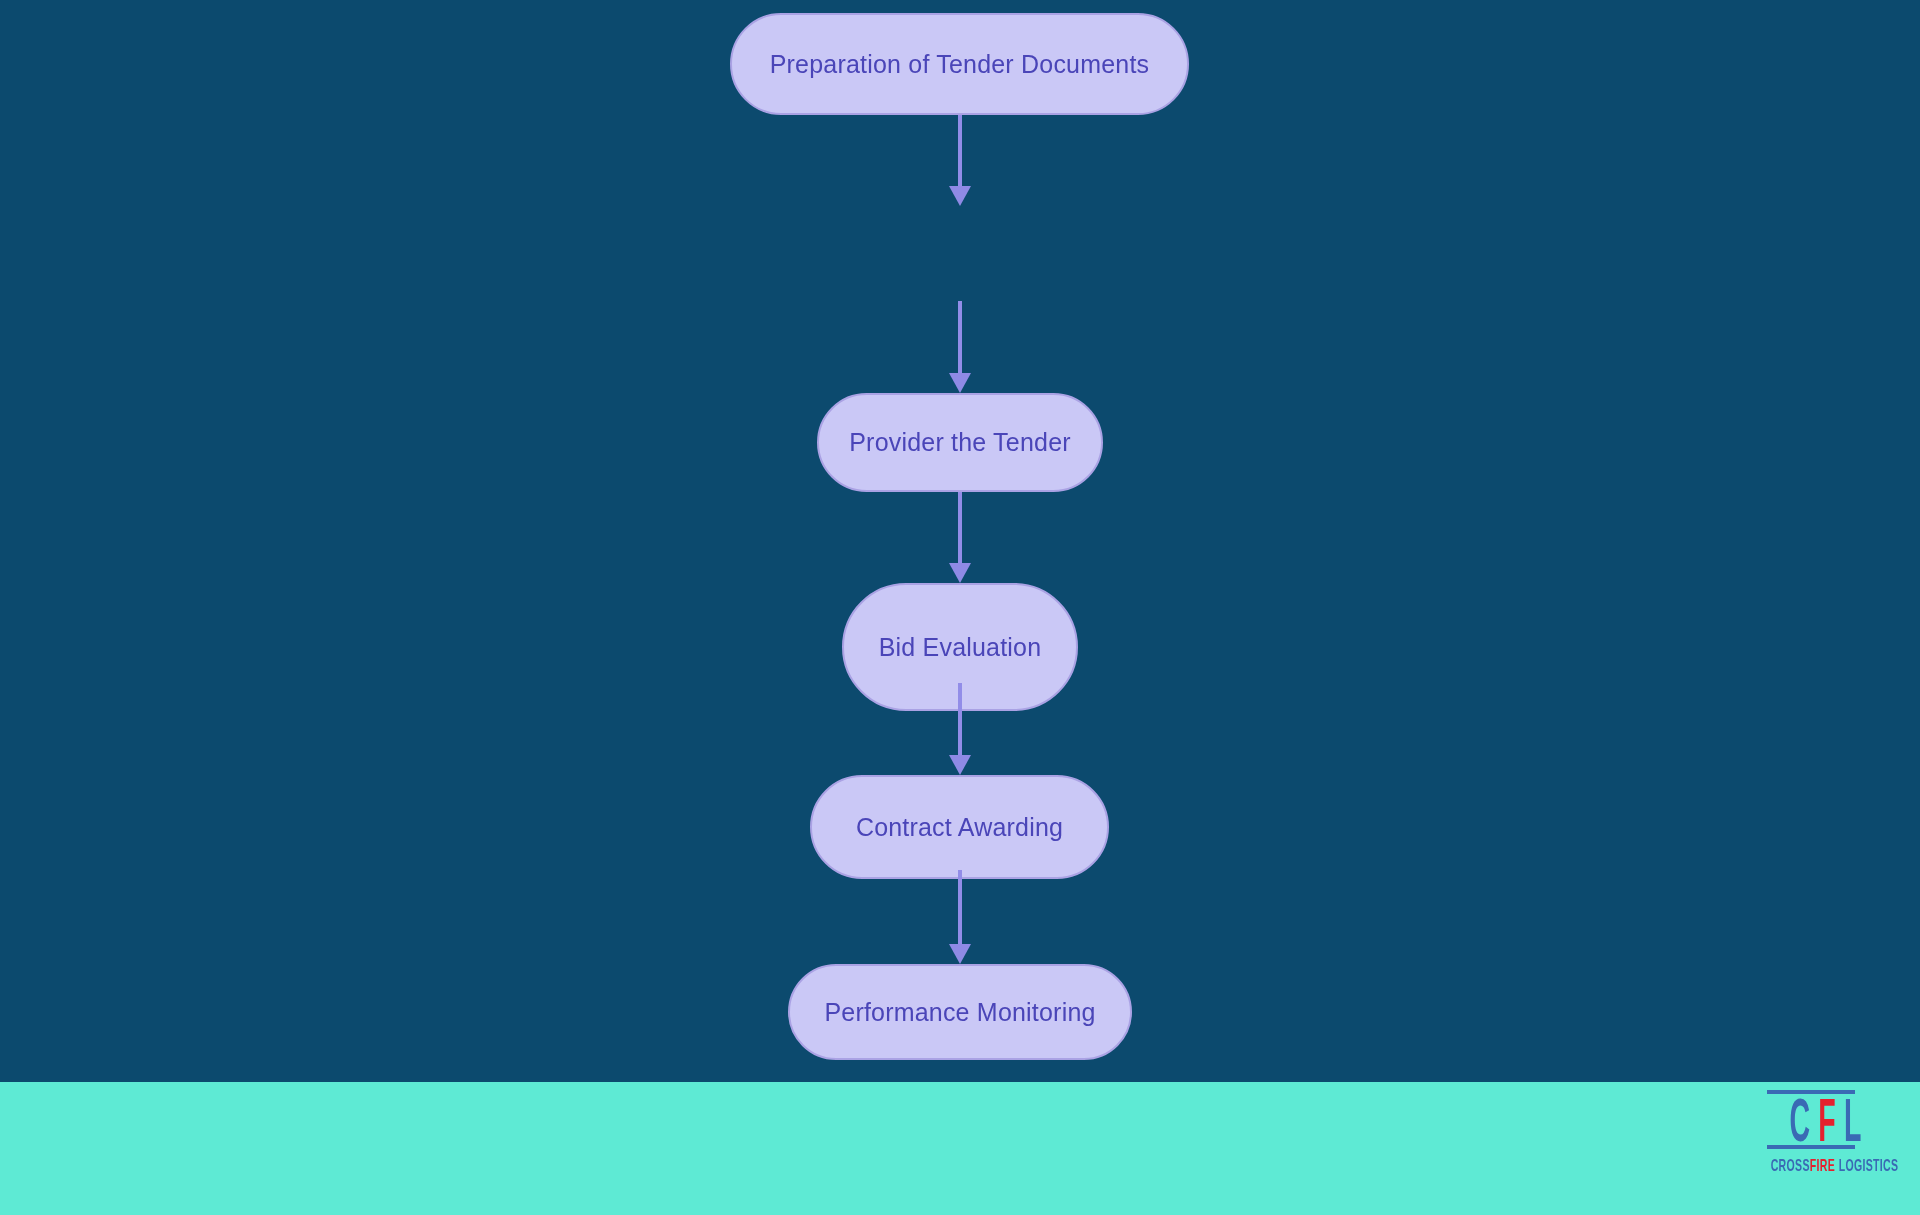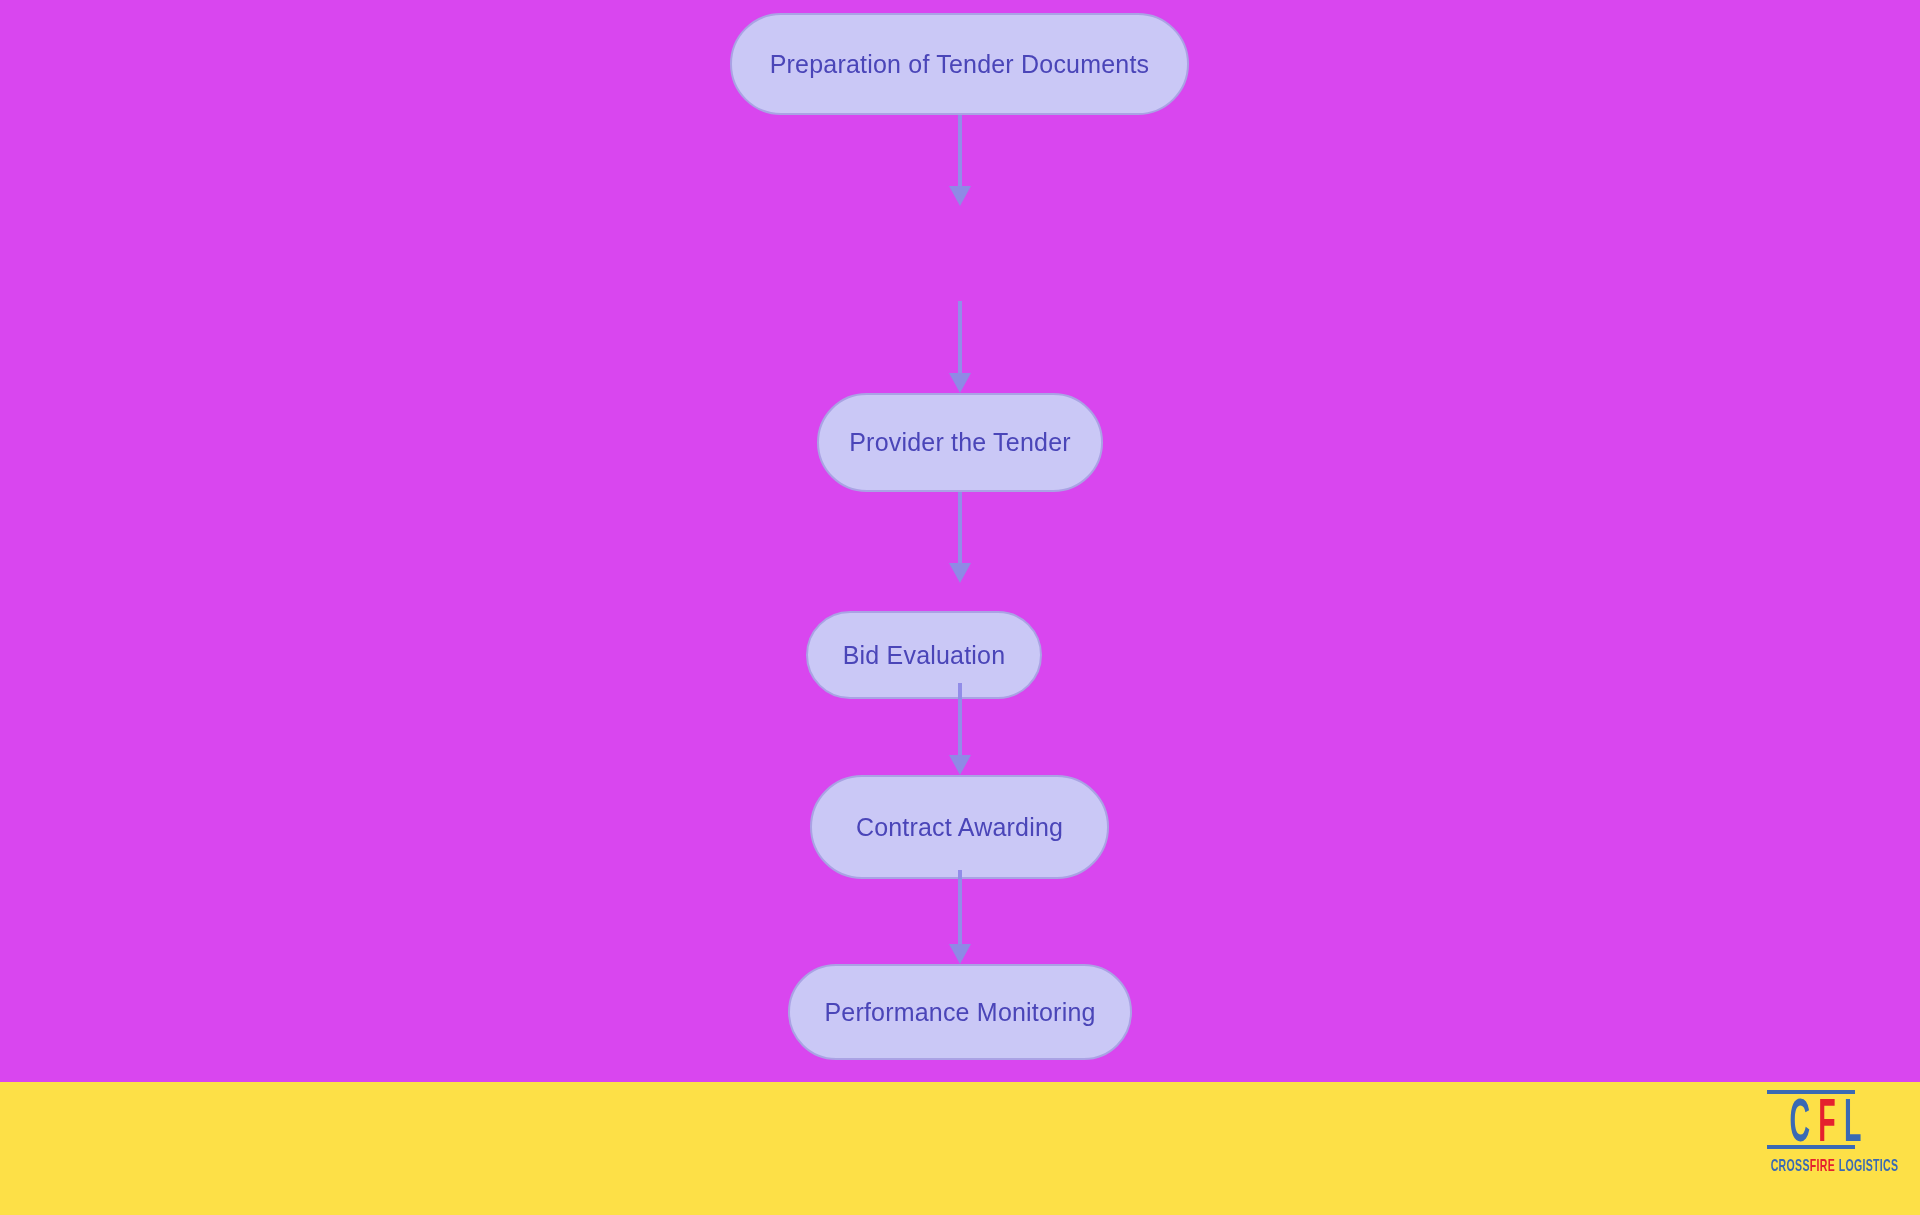--- a/index.html
+++ b/index.html
@@ -5,21 +5,21 @@
   html, body { margin: 0; padding: 0; }
   body {
     width: 1920px; height: 1215px;
     font-family: "Liberation Sans", sans-serif;
     overflow: hidden;
     background: #ffffff;
   }
   .stage {
     position: relative;
     width: 1920px; height: 1082px;
-    background: #d946ef;
+    background: #0c4a6e;
   }
   .node {
     position: absolute;
     box-sizing: border-box;
     background: #cac8f6;
     border: 2px solid #aaa2e4;
     border-radius: 9999px;
     display: flex;
     align-items: center;
     justify-content: center;
@@ -37,21 +37,21 @@
     position: absolute; bottom: 0; left: 50%;
     transform: translateX(-50%);
     width: 0; height: 0;
     border-left: 11px solid transparent;
     border-right: 11px solid transparent;
     border-top: 20px solid #8f8ae5;
   }
   .footer {
     position: relative;
     width: 1920px; height: 133px;
-    background: #fde047;
+    background: #5eead4;
   }
   .logo {
     position: absolute;
     left: 1746px; top: 8px;
     width: 130px;
     text-align: center;
     color: #3a6ab4;
   }
   .logo .bar {
     width: 88px; height: 4px;
@@ -100,21 +100,21 @@
 
   <div class="node" style="left:817px; top:393px; width:286px; height:99px;">
     <span>Provider the Tender</span>
   </div>
 
   <div class="arrow" style="top:492px; height:91px;">
     <div class="shaft"></div>
     <div class="head"></div>
   </div>
 
-  <div class="node" style="left:806px; top:583px; width:236px; height:88px;margin-top:28px;">
+  <div class="node" style="left:842px; top:583px; width:236px; height:128px;">
     <span>Bid Evaluation</span>
   </div>
 
   <div class="arrow" style="top:683px; height:92px;">
     <div class="shaft"></div>
     <div class="head"></div>
   </div>
 
   <div class="node" style="left:810px; top:775px; width:299px; height:104px;">
     <span>Contract Awarding</span>

